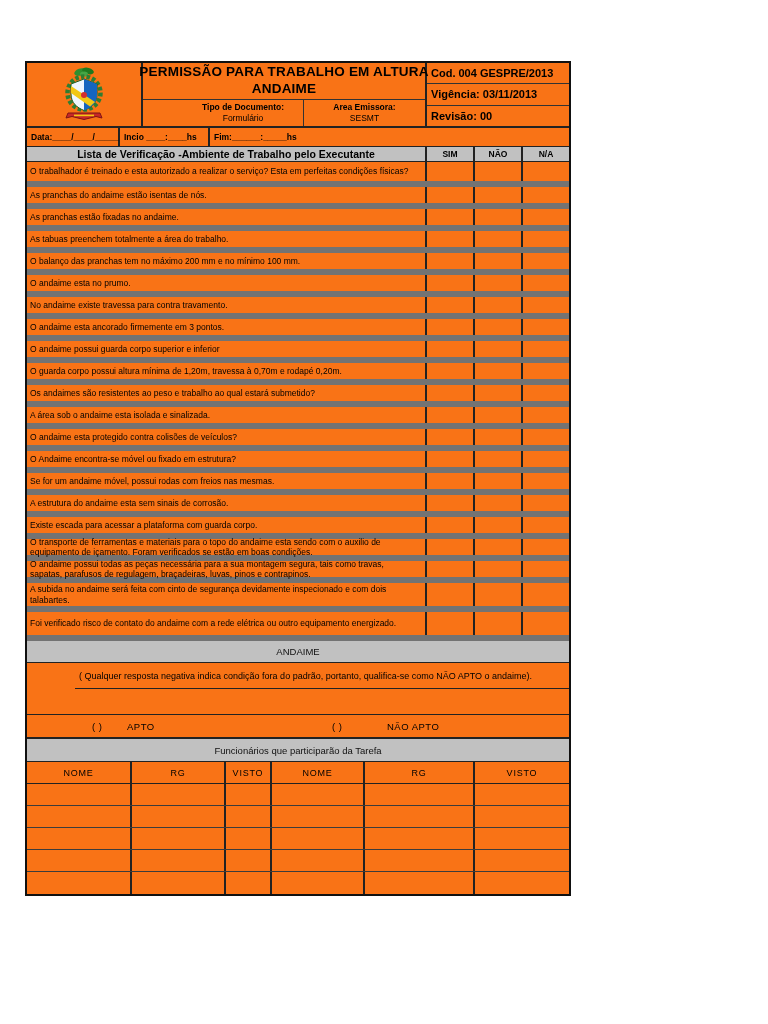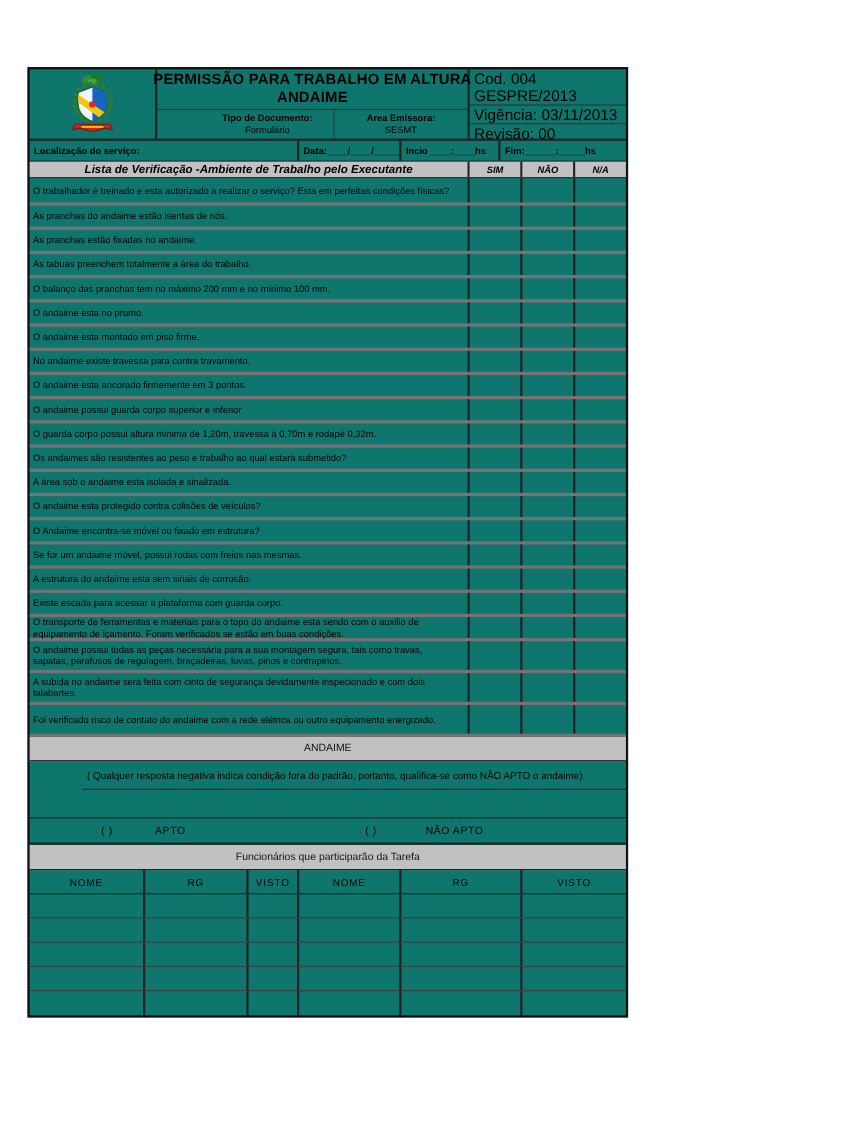--- a/index.html
+++ b/index.html
@@ -3,73 +3,73 @@
 <meta charset="utf-8">
 <style>
   * { margin:0; padding:0; box-sizing:border-box; }
   html,body { background:#ffffff; }
   .page {
     position:relative; width:768px; height:1024px; background:#ffffff;
     font-family:"Liberation Sans", sans-serif; color:#000;
   }
   .form {
     position:absolute; left:25px; top:61px; width:546px;
-    border:2px solid #111; background:#0f766e;
+    border:2px solid #111; background:#f97316;
   }
 
   
   .hdr-a { display:flex; height:65px; border-bottom:2px solid #222; }
   .logo-cell { width:116px; border-right:2px solid #222; display:flex; align-items:center; justify-content:center; }
   .title-col { width:284px; border-right:2px solid #222; display:flex; flex-direction:column; }
   .title-block { height:37px; border-bottom:1px solid #333; display:flex; flex-direction:column; align-items:center; justify-content:center; }
   .title-line { font-weight:bold; font-size:13.5px; line-height:1.25; letter-spacing:.2px; white-space:nowrap; }
   .subrow { flex:1; display:flex;padding-left:40px; }
   .subcell { width:50%; display:flex; flex-direction:column; align-items:center; justify-content:center; }
   .subcell:first-child { border-right:1px solid #333; }
   .sublabel { font-weight:bold; font-size:8.5px; line-height:1.35; }
   .subvalue { font-size:8.5px; line-height:1.35; }
   .info-col { flex:1; display:flex; flex-direction:column; }
-  .info-row { flex:1; display:flex; align-items:center; padding-left:4px; font-weight:normal; font-size:14px; border-bottom:1px solid #333; }
+  .info-row { flex:1; display:flex; align-items:center; padding-left:4px; font-weight:bold; font-size:11px; border-bottom:1px solid #333; }
   .info-row:last-child { border-bottom:none; }
 
   
   .hdr-b { display:flex; height:19px; border-bottom:1px solid #222; font-weight:bold; font-size:8.5px; }
   .hdr-b > div { display:flex; align-items:center; padding-left:4px; border-right:2px solid #222; }
   .hdr-b > div:last-child { border-right:none; }
   .b-loc { width:245px; }
   .b-data { width:93px; }
   .b-inicio { width:90px; }
   .b-fim { flex:1; }
 
   
   .cl-head { display:flex; height:15px; border-bottom:1px solid #222; font-weight:bold; }
-  .cl-head > div { background:#c1c1c1; display:flex; align-items:center; justify-content:center;font-style:italic; }
+  .cl-head > div { background:#c1c1c1; display:flex; align-items:center; justify-content:center; }
   .clh-title { width:400px; font-size:10.5px; border-right:2px solid #222; }
   .clh-col { width:48px; font-size:8.5px; border-right:2px solid #222; }
   .clh-col.last { width:49px; flex:1; border-right:none; }
 
   
-  .cl-row { display:flex; height:22px; border-bottom:3px solid #737373; }
+  .cl-row { display:flex; height:22px; border-bottom:6px solid #737373; }
   .cl-row:first-child { height:25px; }
   .cl-row:nth-child(n+20) { height:29px; }
   .cl-row:nth-child(23) { height:28px; border-bottom:2px solid #222; }
   .cl-q { width:400px; border-right:2px solid #222; display:flex; align-items:center;
           font-size:8.5px; line-height:1.22; padding:1px 14px 1px 3px; }
   .cl-ans { width:48px; border-right:2px solid #222; }
   .cl-ans.last { flex:1; border-right:none; }
 
   
   .bar { height:22px; background:#c1c1c1; border-bottom:1px solid #222;
          display:flex; align-items:center; justify-content:center; font-size:9.5px; color:#111; }
   .note-row { height:26px; border-bottom:1px solid #222; display:flex; align-items:center;
               padding-left:4px; font-size:9px;margin-left:48px; }
   .blank-row { height:26px; border-bottom:1px solid #222; }
   .apto-row { position:relative; height:24px; border-bottom:2px solid #222; font-size:9.5px; }
   .apto-row span { position:absolute; top:6px; letter-spacing:.5px; }
-  .chk1 { left:65px; } .lab1 { left:114px;text-align:center; } .chk2 { left:305px; } .lab2 { left:360px; }
+  .chk1 { left:65px; } .lab1 { left:100px;text-align:center; } .chk2 { left:305px; } .lab2 { left:360px; }
 
   
   .p-bar { height:23px; }
   .p-header { display:flex; height:22px; border-bottom:1px solid #222; font-size:9px; letter-spacing:.8px; }
   .p-header > div { display:flex; align-items:center; justify-content:center; border-right:2px solid #222; }
   .p-row { display:flex; height:22px; border-bottom:1px solid #3c3c3c; }
   .p-row:last-child { border-bottom:none; }
   .p-row > div { border-right:2px solid #222; }
   .p-header > :nth-child(1), .p-row > :nth-child(1) { width:105px; }
   .p-header > :nth-child(2), .p-row > :nth-child(2) { width:94px; }
@@ -116,21 +116,20 @@
         </div>
       </div>
       <div class="info-col">
         <div class="info-row">Cod. 004 GESPRE/2013</div>
         <div class="info-row">Vigência: 03/11/2013</div>
         <div class="info-row">Revisão: 00</div>
       </div>
     </div>
 
     <div class="hdr-b">
-      <div class="b-loc">Localização do serviço:</div>
       <div class="b-data">Data:____/____/_____</div>
       <div class="b-inicio">Incio ____:____hs</div>
       <div class="b-fim">Fim:______:_____hs</div>
     </div>
 
     <div class="cl-head">
       <div class="clh-title">Lista de Verificação -Ambiente de Trabalho pelo Executante</div>
       <div class="clh-col">SIM</div>
       <div class="clh-col">NÃO</div>
       <div class="clh-col last">N/A</div>
@@ -173,26 +172,20 @@
   </div>
 
   <div class="cl-row">
     <div class="cl-q">O andaime esta no prumo.</div>
     <div class="cl-ans"></div>
     <div class="cl-ans"></div>
     <div class="cl-ans last"></div>
   </div>
 
 
-  <div class="cl-row">
-    <div class="cl-q">O andaime esta montado em piso firme.</div>
-    <div class="cl-ans"></div>
-    <div class="cl-ans"></div>
-    <div class="cl-ans last"></div>
-  </div>
 
   <div class="cl-row">
     <div class="cl-q">No andaime existe travessa para contra travamento.</div>
     <div class="cl-ans"></div>
     <div class="cl-ans"></div>
     <div class="cl-ans last"></div>
   </div>
 
   <div class="cl-row">
     <div class="cl-q">O andaime esta ancorado firmemente em 3 pontos.</div>
@@ -202,21 +195,21 @@
   </div>
 
   <div class="cl-row">
     <div class="cl-q">O andaime possui guarda corpo superior e inferior</div>
     <div class="cl-ans"></div>
     <div class="cl-ans"></div>
     <div class="cl-ans last"></div>
   </div>
 
   <div class="cl-row">
-    <div class="cl-q">O guarda corpo possui altura mínima de 1,20m, travessa à 0,70m e rodapé 0,32m.</div>
+    <div class="cl-q">O guarda corpo possui altura mínima de 1,20m, travessa à 0,70m e rodapé 0,20m.</div>
     <div class="cl-ans"></div>
     <div class="cl-ans"></div>
     <div class="cl-ans last"></div>
   </div>
 
   <div class="cl-row">
     <div class="cl-q">Os andaimes são resistentes ao peso e trabalho ao qual estará submetido?</div>
     <div class="cl-ans"></div>
     <div class="cl-ans"></div>
     <div class="cl-ans last"></div>

